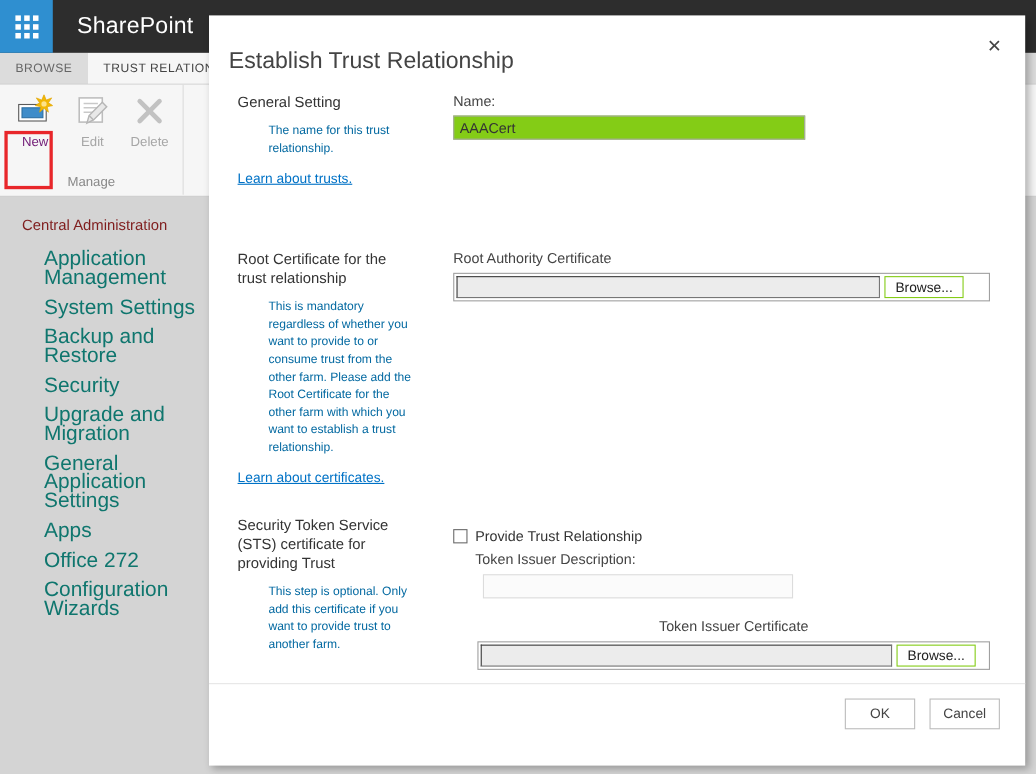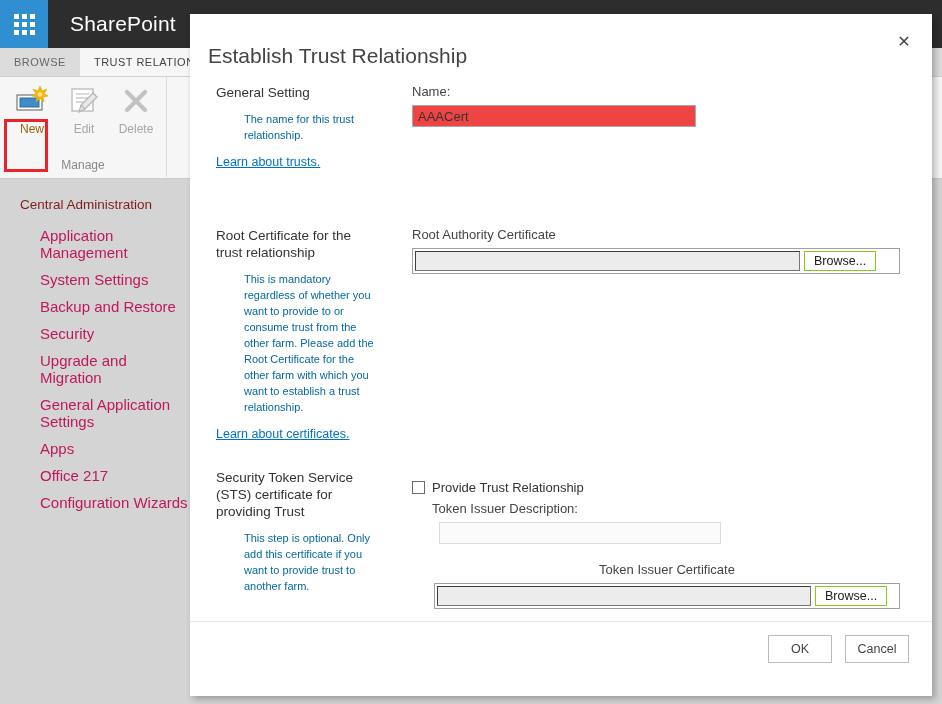--- a/index.html
+++ b/index.html
@@ -113,21 +113,21 @@
     cursor: pointer;
   }
   .ribbon-btn .rb-icon {
     height: 32px;
     display: flex;
     align-items: center;
     justify-content: center;
   }
   .ribbon-btn .rb-label {
     font-size: 12px;
-    color: #a16207;
+    color: #701a75;
     margin-top: 5px;
   }
   .ribbon-btn.disabled .rb-label { color: #a6a6a6; }
   #ribbon-group-label {
     position: absolute;
     bottom: 5px;
     left: 0;
     width: 166px;
     text-align: center;
     font-size: 12px;
@@ -151,22 +151,22 @@
     left: 0;
     width: 190px;
     padding-top: 18px;
   }
   #quick-launch-header {
     font-size: 13.5px;
     color: #7f1d1d;
     padding: 0 0 10px 20px;
   }
   .nav-item {
-    font-size: 15px;
-    color: #be185d;
+    font-size: 19px;
+    color: #0f766e;
     padding: 5px 0 5px 40px;
     line-height: 17px;
     cursor: pointer;
   }
 
   
   #dialog {
     position: absolute;
     left: 190px;
     top: 14px;
@@ -244,24 +244,24 @@
     margin-top: 12px;
   }
   .field-label {
     font-size: 13px;
     color: #444444;
     margin-bottom: 6px;
     display: block;
   }
   .text-input {
     box-sizing: border-box;
-    width: 284px;
+    width: 320px;
     height: 22px;
     border: 1px solid #a9a9a9;
-    background: #ef4444;
+    background: #84cc16;
     font-family: "Liberation Sans", sans-serif;
     font-size: 13px;
     color: #333333;
     padding: 0 5px;
     outline: none;
   }
   .text-input.disabled {
     background: #fbfbfb;
     border: 1px solid #dcdcdc;
     color: #999999;
@@ -435,21 +435,21 @@
 <div id="left-nav">
   <div id="quick-launch-header">Central Administration</div>
 
   <div class="nav-item">Application Management</div>
   <div class="nav-item">System Settings</div>
   <div class="nav-item">Backup and Restore</div>
   <div class="nav-item">Security</div>
   <div class="nav-item">Upgrade and Migration</div>
   <div class="nav-item">General Application Settings</div>
   <div class="nav-item">Apps</div>
-  <div class="nav-item">Office 217</div>
+  <div class="nav-item">Office 272</div>
   <div class="nav-item">Configuration Wizards</div>
 </div>
 
 <div id="dialog">
 
   <div id="dialog-close">✕</div>
 
   <div id="dialog-title">Establish Trust Relationship</div>
 
   <div id="dialog-body">

